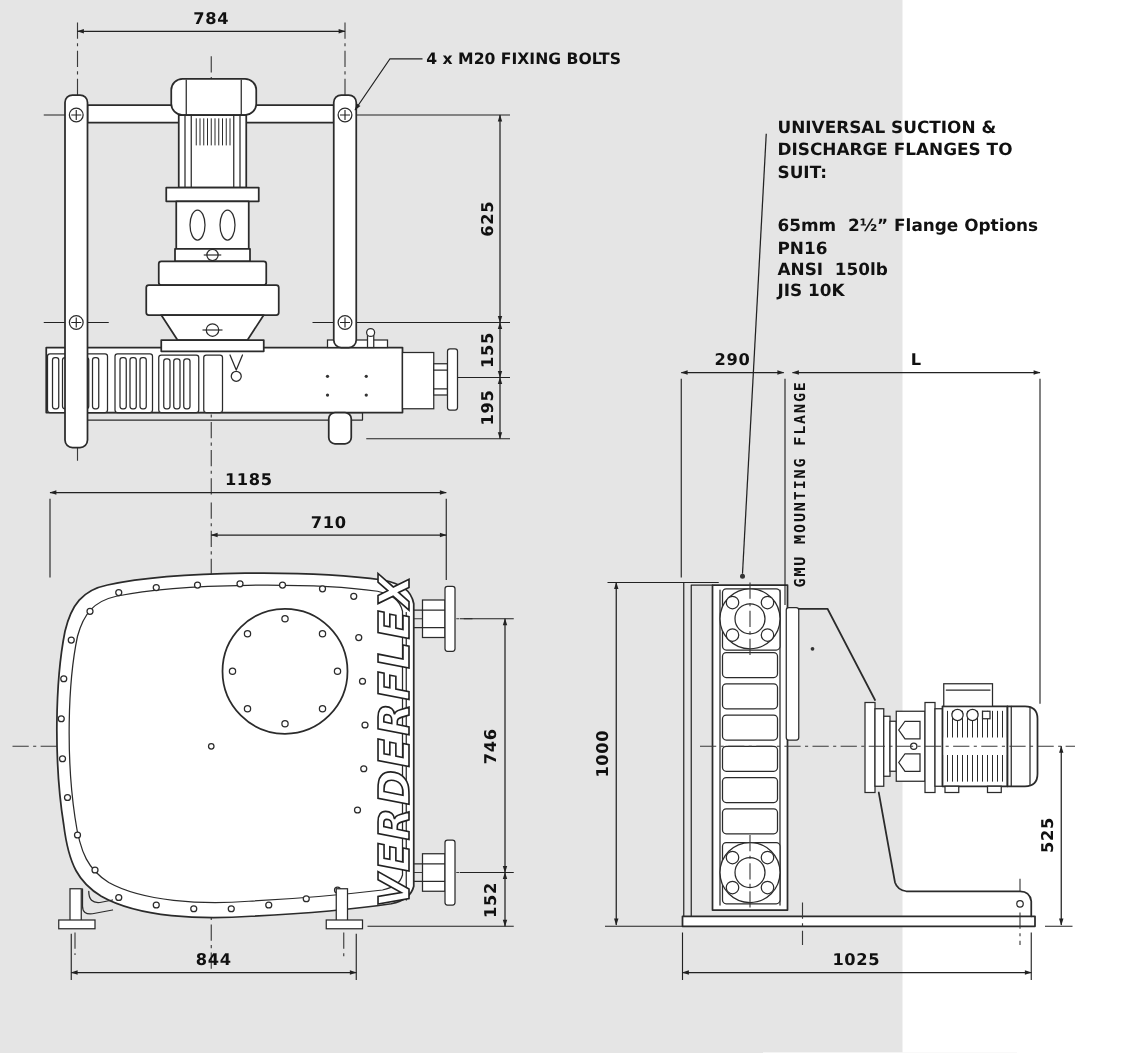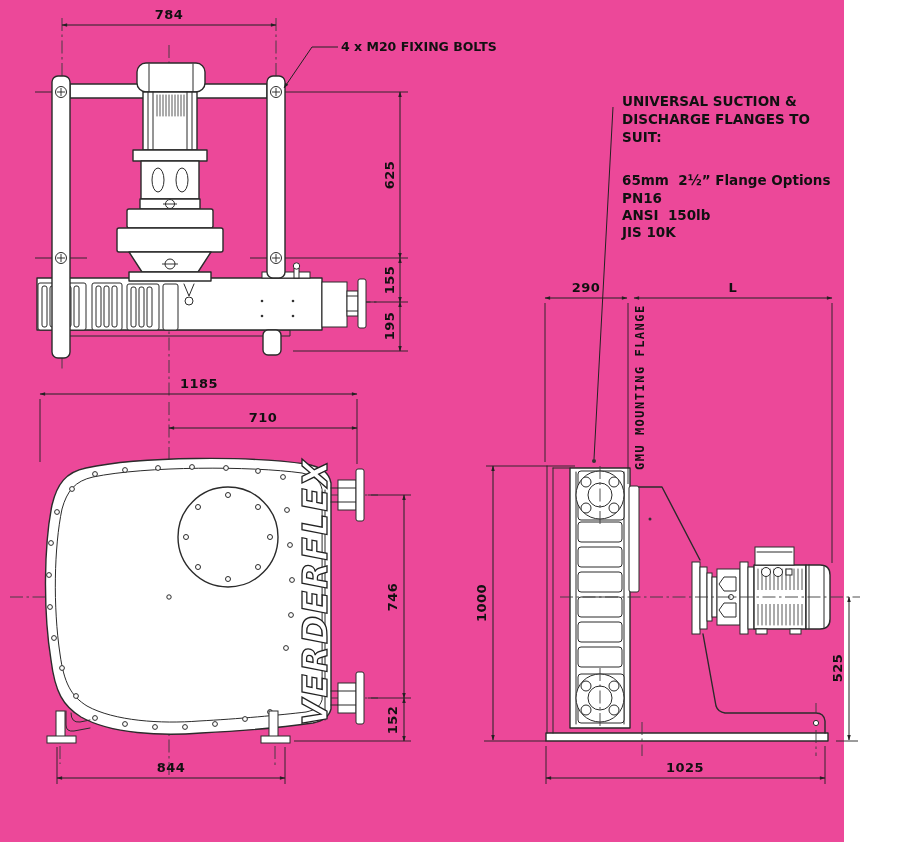--- a/index.html
+++ b/index.html
@@ -1,16 +1,16 @@
 <!DOCTYPE html>
 <html><head>
 <meta charset="utf-8">
 <style>
   html,body{margin:0;padding:0;background:#fff;}
-  .stage{width:844px;height:842px;background:#ec4899;position:relative;font-family:"DejaVu Sans",sans-serif;}
+  .stage{width:722px;height:842px;background:#e5e5e5;position:relative;font-family:"DejaVu Sans",sans-serif;}
   svg{display:block}
   .ol{fill:none;stroke:#2b2b2b;stroke-width:1.4;stroke-linejoin:round;stroke-linecap:round}
   .ol2{stroke-width:1}
   .thin{stroke-width:.8}
   .fw{fill:#fff;stroke:#2b2b2b;stroke-width:1.4;stroke-linejoin:round}
   .fw2{fill:#fff;stroke:#2b2b2b;stroke-width:1}
   .dim{stroke:#222;stroke-width:1;fill:none}
   .ext{stroke:#222;stroke-width:.9;fill:none}
   .cl{stroke:#3a3a3a;stroke-width:.9;fill:none;stroke-dasharray:13 3.5 2.5 3.5}
   .dt{font:600 13px "DejaVu Sans",sans-serif;fill:#111;letter-spacing:.5px}

